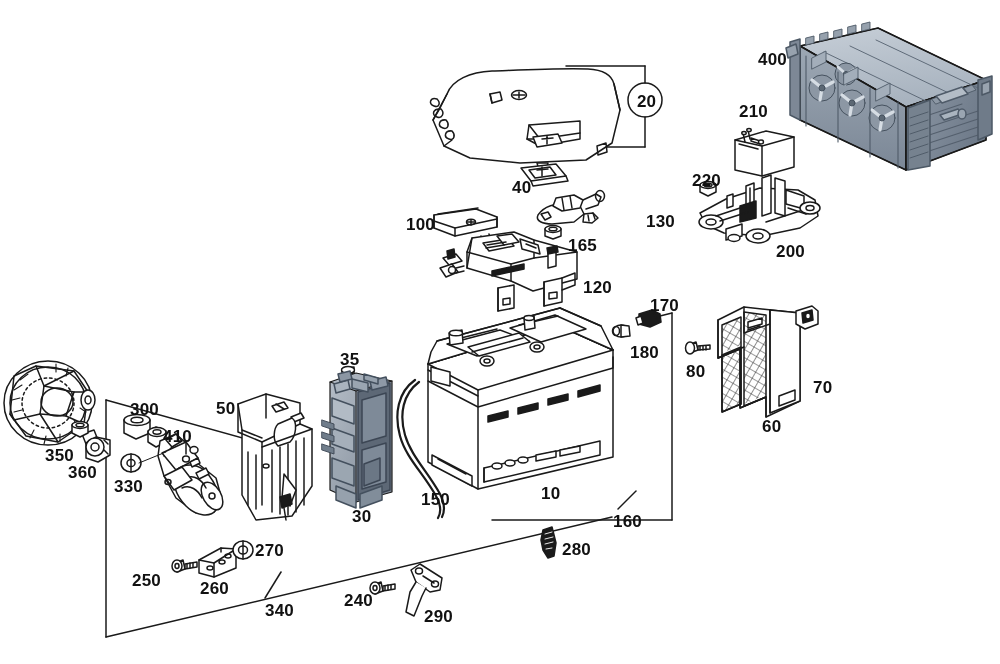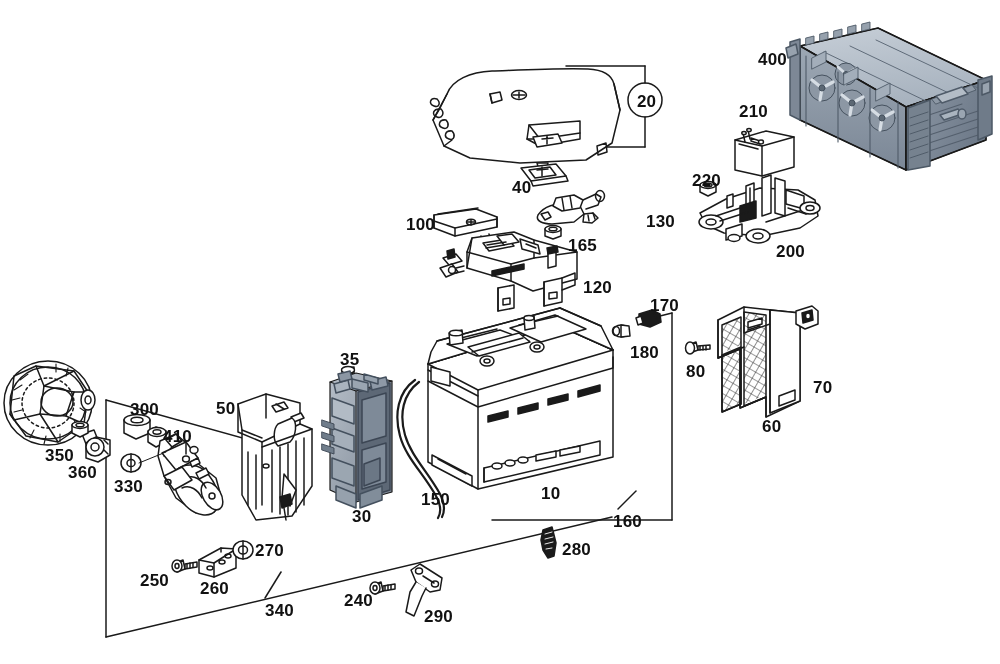--- a/index.html
+++ b/index.html
@@ -655,21 +655,21 @@
   <div class="lbl" style="left:163px;top:428px;">410</div>
   <div class="lbl" style="left:45px;top:447px;">350</div>
   <div class="lbl" style="left:68px;top:464px;text-align:right;">360</div>
   <div class="lbl" style="left:114px;top:478px;">330</div>
   <div class="lbl" style="left:421px;top:491px;">150</div>
   <div class="lbl" style="left:541px;top:473px;margin-top:12px;">10</div>
   <div class="lbl" style="left:352px;top:508px;">30</div>
   <div class="lbl" style="left:613px;top:513px;">160</div>
   <div class="lbl" style="left:255px;top:542px;">270</div>
   <div class="lbl" style="left:562px;top:541px;">280</div>
-  <div class="lbl" style="left:140px;top:572px;">250</div>
+  <div class="lbl" style="left:132px;top:572px;">250</div>
   <div class="lbl" style="left:200px;top:580px;">260</div>
   <div class="lbl" style="left:344px;top:592px;">240</div>
   <div class="lbl" style="left:265px;top:602px;">340</div>
   <div class="lbl" style="left:424px;top:608px;">290</div>
 
   <div class="callout-num" style="left:637px;top:93px;">20</div>
 
 </div>
 
 </body></html>

